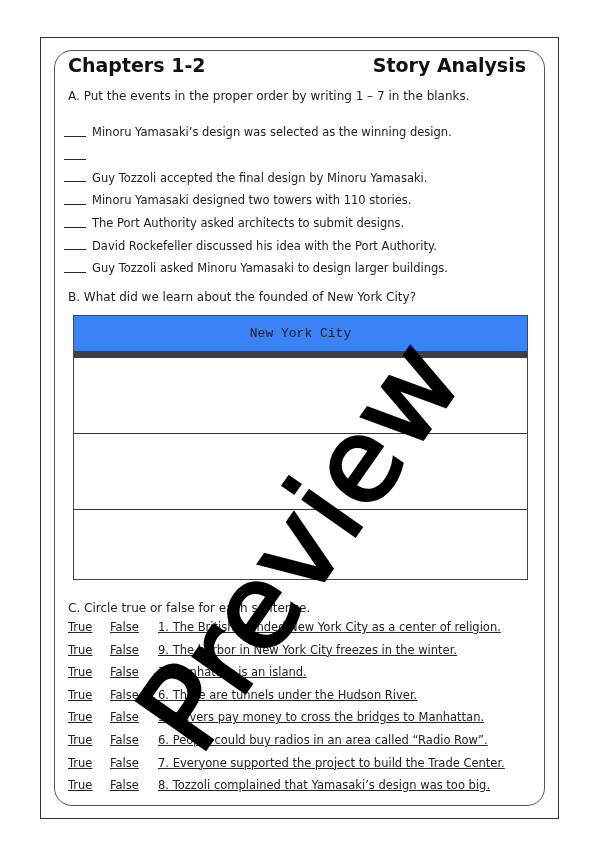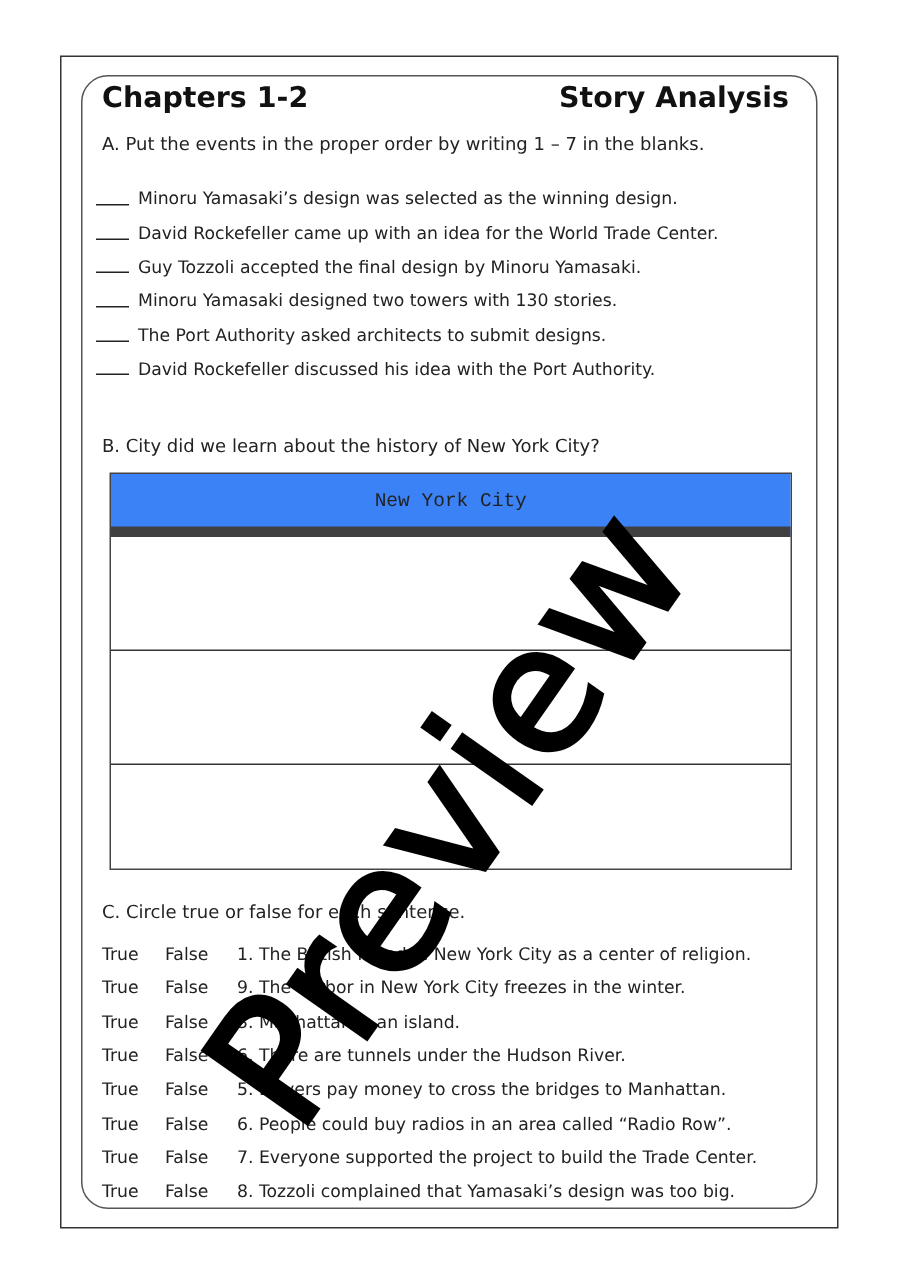--- a/index.html
+++ b/index.html
@@ -110,21 +110,22 @@
       top: 620px;
       margin: 0;
       padding: 0;
       list-style: none;
     }
     .tf-item {
       height: 22.6px;
       font-size: 11.5px;
       white-space: nowrap;
       display: flex;
-      align-items: flex-end;
+      align-items: flex-start;
+      text-decoration: underline;
     }
     .tf-true { width: 42px; display: inline-block; }
     .tf-false { width: 48px; display: inline-block; }
 
     .watermark {
       position: absolute;
       left: 300px;
       top: 545px;
       transform: translate(-50%, -50%) rotate(-55deg);
       font-family: "DejaVu Sans", sans-serif;
@@ -149,41 +150,44 @@
 
 <div class="section-title" style="top:89px;">A. Put the events in the proper order by writing 1 – 7 in the blanks.</div>
 
 <ul class="event-list">
   <li class="event-item">
       <span class="blank"></span>
       <span>Minoru Yamasaki’s design was selected as the winning design.</span>
     </li>
   <li class="event-item">
       <span class="blank"></span>
-      <span>David Rockefeller came up with an idea for the World Trade Center.</span>
     </li>
   <li class="event-item">
       <span class="blank"></span>
       <span>Guy Tozzoli accepted the final design by Minoru Yamasaki.</span>
     </li>
   <li class="event-item">
       <span class="blank"></span>
-      <span>Minoru Yamasaki designed two towers with 130 stories.</span>
+      <span>Minoru Yamasaki designed two towers with 110 stories.</span>
     </li>
   <li class="event-item">
       <span class="blank"></span>
       <span>The Port Authority asked architects to submit designs.</span>
     </li>
   <li class="event-item">
       <span class="blank"></span>
       <span>David Rockefeller discussed his idea with the Port Authority.</span>
     </li>
+  <li class="event-item">
+      <span class="blank"></span>
+      <span>Guy Tozzoli asked Minoru Yamasaki to design larger buildings.</span>
+    </li>
 </ul>
 
-<div class="section-title" style="top:290px;">B. City did we learn about the history of New York City?</div>
+<div class="section-title" style="top:290px;">B. What did we learn about the founded of New York City?</div>
 
 <div class="nyc-table">
   <div class="nyc-header">New York City</div>
   <div class="nyc-row"></div>
   <div class="nyc-row"></div>
   <div class="nyc-row"></div>
 </div>
 
 <div class="section-title" style="top:601px;">C. Circle true or false for each sentence.</div>
 

